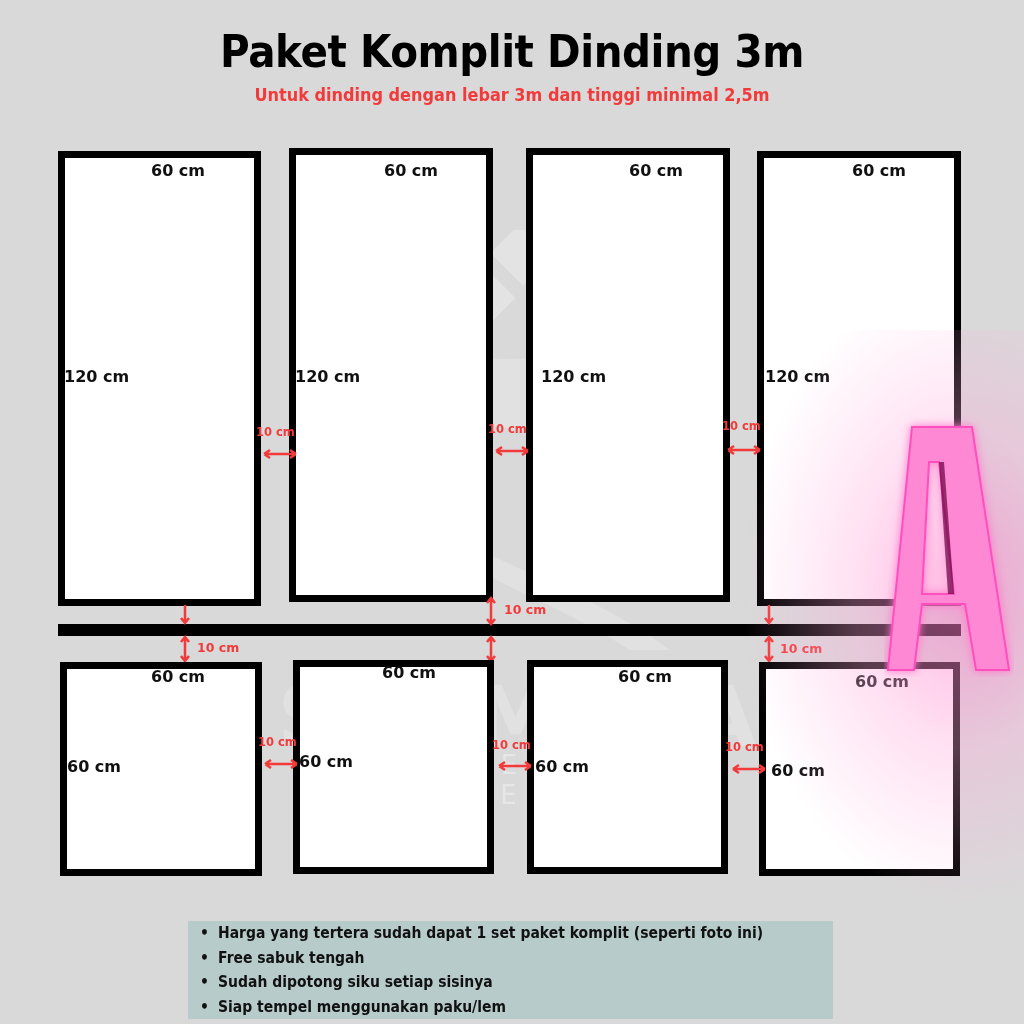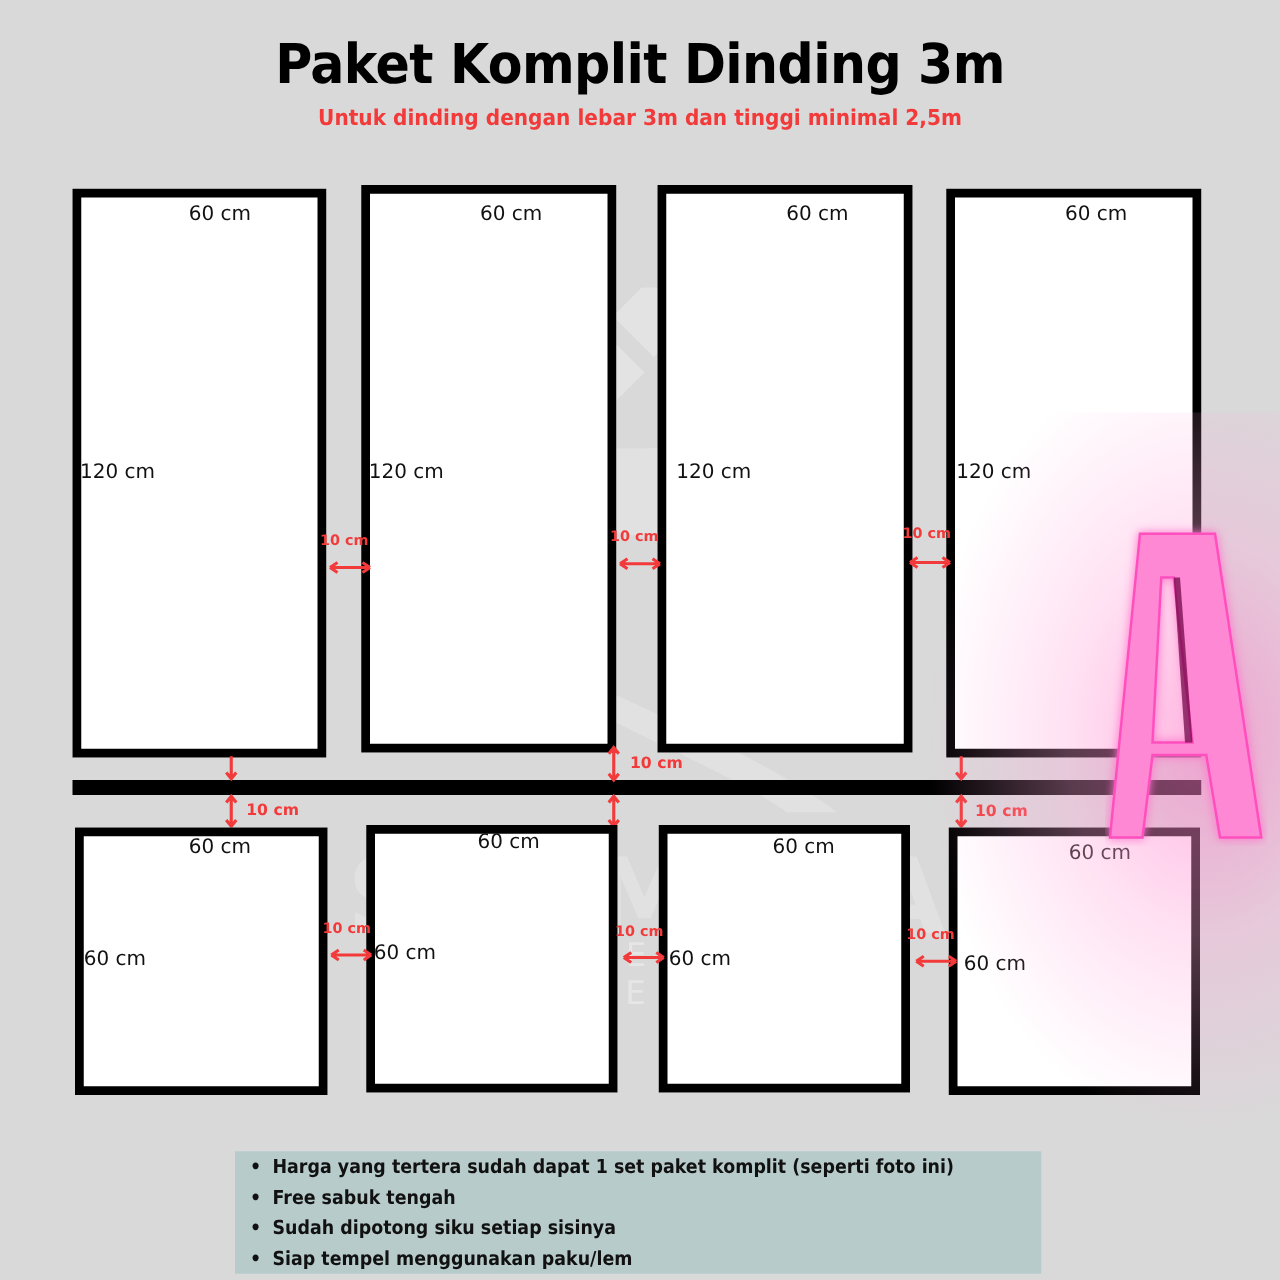--- a/index.html
+++ b/index.html
@@ -11,21 +11,21 @@
   .subtitle { position:absolute; left:0; width:1024px; top:85px; text-align:center;
               font-family:"DejaVu Sans", sans-serif; font-weight:bold; font-size:17.5px; color:#f23a3a;
               transform:scaleX(0.92); }
   .watermark { position:absolute; pointer-events:none; }
   .wm-logo { left:350px; top:230px; width:360px; height:420px; }
   .wm-name { left:260px; top:668px; width:520px; text-align:center; font-size:84px; font-weight:bold;
              color:rgba(255,255,255,0.22); letter-spacing:6px; font-family:"DejaVu Sans", sans-serif; }
   .wm-sub { left:270px; top:750px; width:520px; text-align:center; font-size:26px;
             color:rgba(255,255,255,0.35); letter-spacing:11px; font-family:"DejaVu Sans", sans-serif; }
   .frame { position:absolute; box-sizing:border-box; border:7px solid #000; background:#fff; }
-  .lbl { position:absolute; font-family:"DejaVu Sans", sans-serif; font-weight:normal; font-size:16px; color:#111; white-space:nowrap; }
+  .lbl { position:absolute; font-family:"DejaVu Sans", sans-serif; font-weight:bold; font-size:16px; color:#111; white-space:nowrap; }
   .gap { position:absolute; font-family:"DejaVu Sans", sans-serif; font-weight:bold; font-size:11.5px; color:#f23a3a; white-space:nowrap; }
   .gap-v { position:absolute; font-family:"DejaVu Sans", sans-serif; font-weight:bold; font-size:12.5px; color:#f23a3a; white-space:nowrap; }
   .sabuk { position:absolute; left:58px; top:624px; width:903px; height:12px; background:#000; }
   svg.arrow { position:absolute; overflow:visible; }
   .glow { position:absolute; left:740px; top:330px; width:300px; height:580px;
           background:radial-gradient(ellipse at 75% 45%, rgba(255,120,200,0.55) 0%, rgba(255,170,220,0.35) 35%, rgba(255,255,255,0) 70%);
           pointer-events:none; }
   .neon-a { position:absolute; left:884px; top:402px; }
   .info { position:absolute; left:188px; top:921px; width:645px; height:98px; background:#b8cbcb; }
   .info ul { margin:0; padding:0 0 0 30px; list-style:none; }

